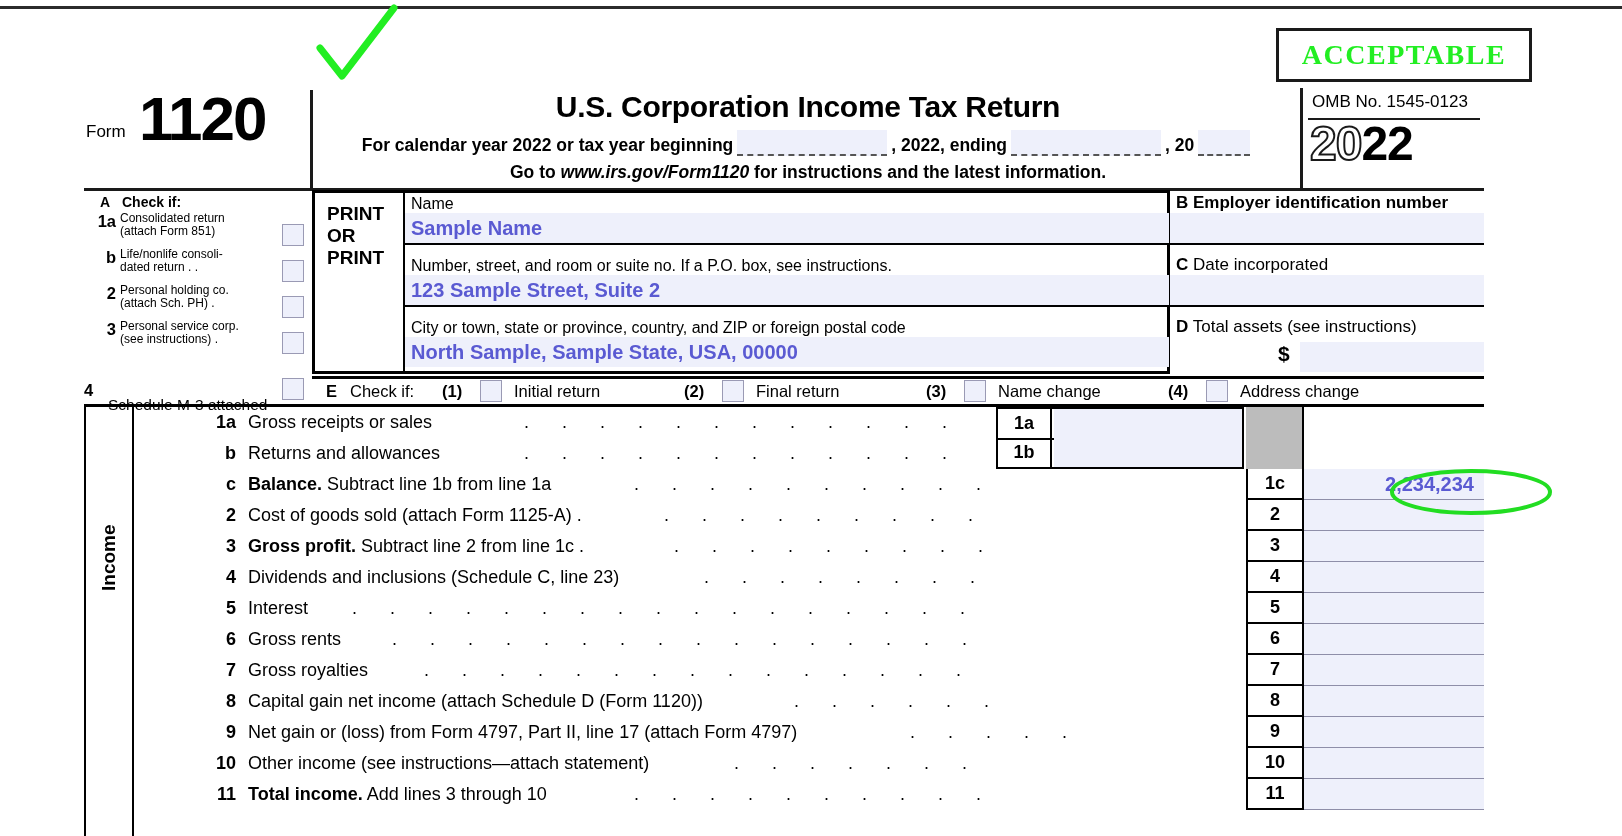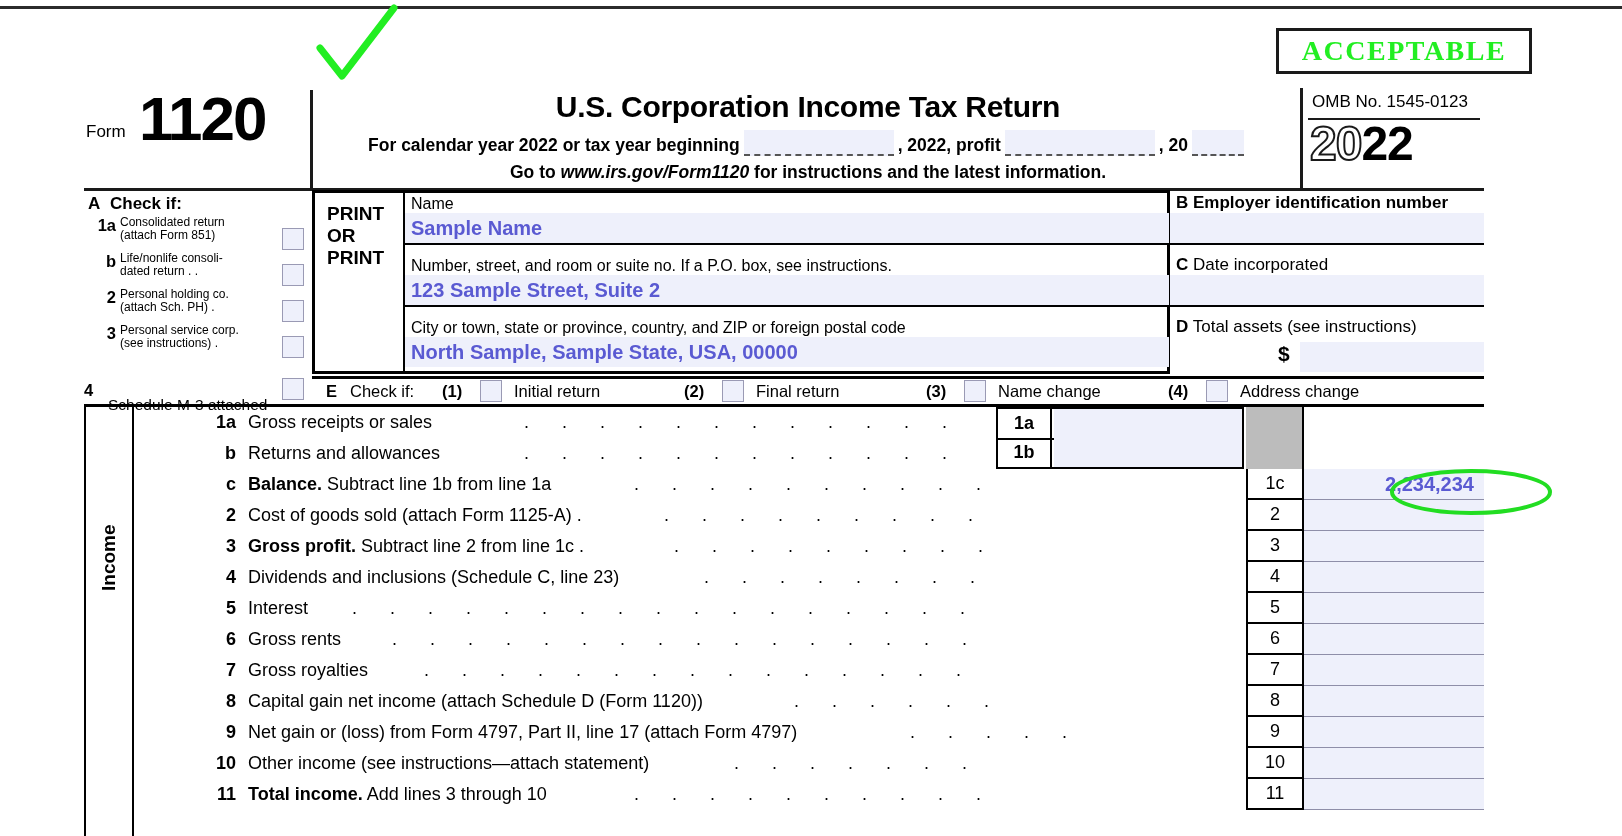--- a/index.html
+++ b/index.html
@@ -20,21 +20,21 @@
     display:inline-block; vertical-align:middle;
   }
 
   
   #topstrip { position:absolute; left:0; top:0; width:1622px; height:86px; background:#fff; }
   #topline { position:absolute; left:0; top:6px; width:1622px; height:3px; background:#2b2b2b; }
   #checkmark { position:absolute; left:298px; top:2px; width:120px; height:84px; }
 
   
   #stamp {
-    position:absolute; left:1276px; top:28px; width:256px; height:46px;
+    position:absolute; left:1276px; top:28px; width:256px; height:54px;
     border:3px solid #1a1a1a; background:#fff;
     display:flex; align-items:center; justify-content:center;
   }
   #stamp span {
     color:#22ee22; font-family:"Liberation Serif", serif; font-weight:bold;
     font-size:28px; letter-spacing:1.5px;
   }
 
   
   #masthead { position:absolute; left:84px; top:88px; width:1400px; height:100px; }
@@ -58,21 +58,21 @@
   #mh-vdiv { position:absolute; left:0; top:0; width:3px; height:100px; background:#1a1a1a; }
   #omb { position:absolute; left:12px; top:4px; font-size:17px; white-space:nowrap; }
   #omb-rule { position:absolute; left:8px; top:30px; width:172px; height:2px; background:#1a1a1a; }
   #yearbig { position:absolute; left:10px; top:32px; font-size:48px; font-weight:bold; letter-spacing:-1px; line-height:1; }
   #yearbig .hollow { color:#fff; -webkit-text-stroke:2px #1a1a1a; }
 
   #mh-bottomline { position:absolute; left:84px; top:188px; width:1400px; height:3px; background:#1a1a1a; }
 
   
   #secA { position:absolute; left:84px; top:192px; width:232px; height:202px; font-size:16px; }
-  #secA .hdr { font-size:17px; font-weight:bold; margin:2px 0 2px 4px; }
+  #secA .hdr { font-size:14px; font-weight:bold; margin:2px 0 2px 16px; }
   #secA .hdr .ltr { display:inline-block; width:22px; }
   .arow { position:relative; height:36px; }
   .arow .num { position:absolute; left:0; top:0; width:32px; text-align:right; font-weight:bold; font-size:16.5px; }
   .arow .txt { position:absolute; left:36px; top:0; width:168px; line-height:1.12; font-size:12px; }
   .arow .cb { position:absolute; left:198px; top:12px; }
   #row4 { position:absolute; left:84px; top:378px; width:232px; height:26px; font-size:15.5px; }
   #row4 .num { position:absolute; left:0; top:3px; width:12px; font-weight:bold; font-size:16.5px; }
   #row4 .txt { position:absolute; left:24px; top:18px; }
   #row4 .cb  { position:absolute; left:198px; top:0px; }
 
@@ -125,21 +125,21 @@
   .abrow { position:relative; height:29px; }
   .abrow .tag { position:absolute; left:0; top:0; width:54px; height:29px; border-right:2px solid #000; font-weight:bold; font-size:18px; text-align:center; line-height:29px; }
   .abrow .val { position:absolute; left:56px; top:0; width:188px; height:29px; background:#eef0fb; }
   #ab-mid { position:absolute; left:0; top:29px; width:244px; height:2px; background:#000; }
   #graybox { position:absolute; left:1162px; top:0px; width:58px; height:62px; background:#bcbcbc; border-right:2px solid #000; }
 
   
   .amtrow { position:absolute; left:1160px; width:240px; height:31px; }
   .amtrow .tag { position:absolute; left:2px; top:0; width:58px; height:31px;
                  border:2px solid #000; border-top:none; background:#fff;
-                 font-weight:normal; font-size:18px; text-align:center; line-height:29px; }
+                 font-weight:bold; font-size:18px; text-align:center; line-height:29px; }
   .amtrow .val { position:absolute; left:60px; top:0; width:180px; height:31px;
                  background:#eef0fb; border-bottom:1px solid #8e8ea8; }
   .amtrow .val .num { display:block; text-align:right; padding-right:10px; line-height:31px;
                       font-size:20px; color:#5a5ad2; font-weight:bold; }
   #ellipse { position:absolute; left:1303px; top:61px; width:168px; height:48px; pointer-events:none; }
 </style>
 </head>
 <body>
 
 <div id="page">
@@ -161,21 +161,21 @@
       <div id="form-word">Form</div>
       <div id="form-num">1120</div>
     </div>
     <div id="mh-div"></div>
 
     <div id="mh-center">
       <div id="mh-title">U.S. Corporation Income Tax Return</div>
       <div id="mh-year">
         <span>For calendar year 2022 or tax year beginning</span>
         <span class="dashfld" style="width:150px"></span>
-        <span>, 2022, profit</span>
+        <span>, 2022, ending</span>
         <span class="dashfld" style="width:150px"></span>
         <span>, 20</span>
         <span class="dashfld" style="width:52px"></span>
       </div>
       <div id="mh-goto">
         <span>Go to </span><i>www.irs.gov/Form1120</i><span> for instructions and the latest information.</span>
       </div>
     </div>
 
     <div id="mh-right">

